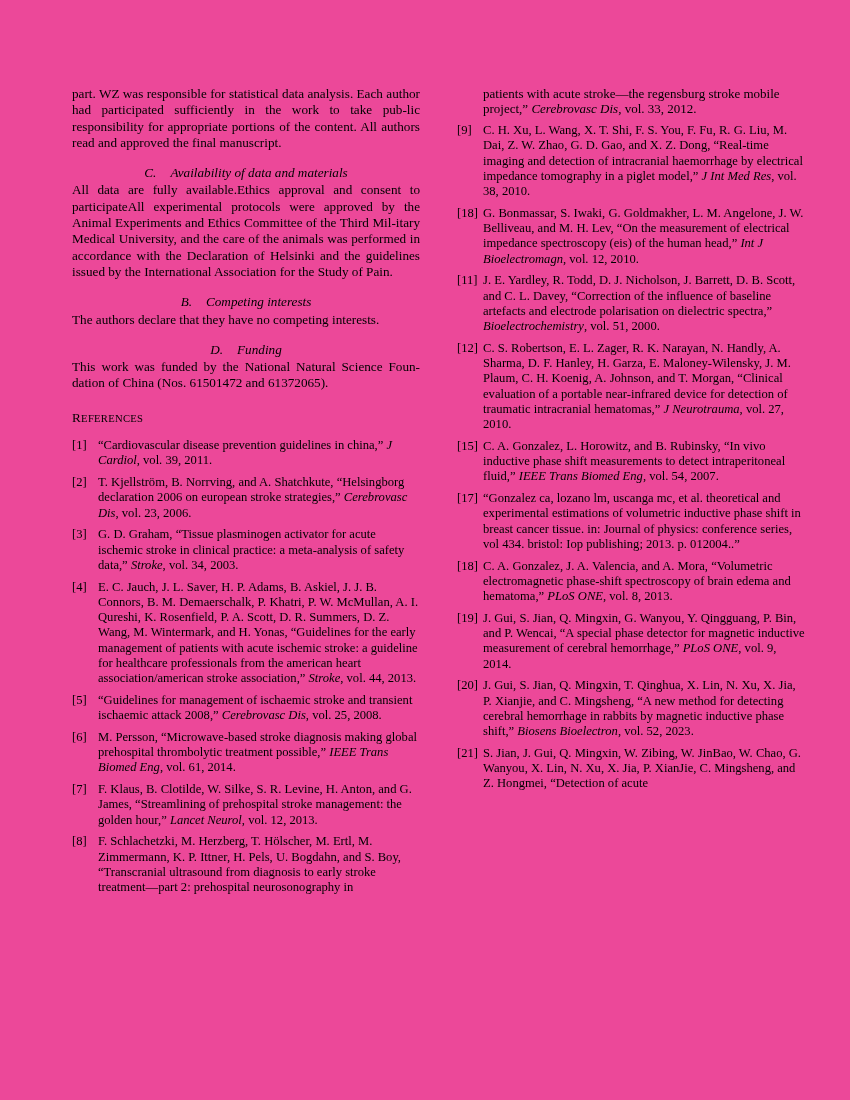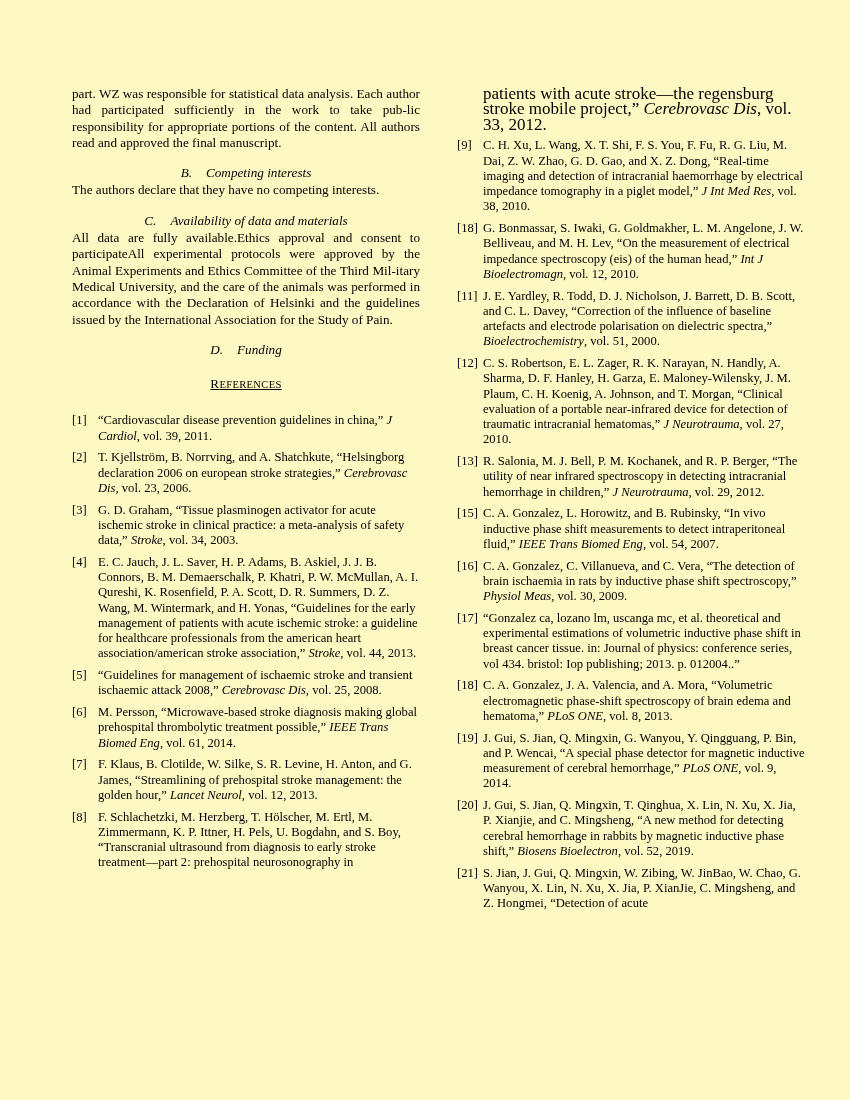--- a/index.html
+++ b/index.html
@@ -14,21 +14,21 @@
     color: #000000;
     -webkit-font-smoothing: antialiased;
   }
 
   .page {
     position: relative;
     width: 850px;
     height: 1100px;
     box-sizing: border-box;
     padding: 86px 70px 86px 72px;
-    background: #fef9c3;
+    background: #ec4899;
   }
 
   .columns {
     display: flex;
     flex-direction: row;
     align-items: flex-start;
     gap: 37px;
     height: 100%;
   }
 
@@ -60,26 +60,25 @@
   .sec-head .sec-letter {
     font-style: italic;
   }
   .sec-head .sec-gap {
     display: inline-block;
     width: 14px;
   }
 
   
   .refs-head {
-    text-align: center;
-    margin: 18px 0 20px 0;
+    text-align: left;
+    margin: 18px 0 11px 0;
     font-size: 13.2px;
     line-height: 16.3px;
     letter-spacing: 0.3px;
-    text-decoration: underline;
   }
   .refs-head .sc-first {
     font-size: 13.2px;
   }
   .refs-head .sc-rest {
     font-size: 10.6px;
   }
 
   
   .ref-list {
@@ -107,49 +106,50 @@
   }
   .ref-text {
     display: block;
   }
   .ref-text i, .ref-text em {
     font-style: italic;
   }
 
   
   .ref-cont {
-    font-size: 17px;
+    font-size: 13px;
     line-height: 15.25px;
     text-align: left;
     padding-left: 26px;
     margin: 0 0 6.5px 0;
   }
 </style>
 </head>
 <body>
 
 <div class="page">
   <div class="columns">
 
     <div class="column">
 
       <p class="para">part. WZ was responsible for statistical data analysis. Each author had participated sufficiently in the work to take pub-lic responsibility for appropriate portions of the content. All authors read and approved the final manuscript.</p>
+
+      <div>
+        <div class="sec-head"><span class="sec-letter">C.</span><span class="sec-gap"></span><span>Availability of data and materials</span></div>
+        <p class="para">All data are fully available.Ethics approval and consent to participateAll experimental protocols were approved by the Animal Experiments and Ethics Committee of the Third Mil-itary Medical University, and the care of the animals was performed in accordance with the Declaration of Helsinki and the guidelines issued by the International Association for the Study of Pain.</p>
+      </div>
 
       <div>
         <div class="sec-head"><span class="sec-letter">B.</span><span class="sec-gap"></span><span>Competing interests</span></div>
         <p class="para">The authors declare that they have no competing interests.</p>
       </div>
 
       <div>
-        <div class="sec-head"><span class="sec-letter">C.</span><span class="sec-gap"></span><span>Availability of data and materials</span></div>
-        <p class="para">All data are fully available.Ethics approval and consent to participateAll experimental protocols were approved by the Animal Experiments and Ethics Committee of the Third Mil-itary Medical University, and the care of the animals was performed in accordance with the Declaration of Helsinki and the guidelines issued by the International Association for the Study of Pain.</p>
-      </div>
-
-      <div>
         <div class="sec-head"><span class="sec-letter">D.</span><span class="sec-gap"></span><span>Funding</span></div>
+        <p class="para">This work was funded by the National Natural Science Foun-dation of China (Nos. 61501472 and 61372065).</p>
       </div>
 
 
       <div class="refs-head"><span class="sc-first">R</span><span class="sc-rest">EFERENCES</span></div>
 
       <ol class="ref-list">
           <li class="ref-item">
             <span class="ref-num">[1]</span>
             <span class="ref-text"><span>“Cardiovascular disease prevention guidelines in china,” </span><i>J Cardiol</i><span>, vol. 39, 2011.</span></span>
           </li>
@@ -200,46 +200,38 @@
           </li>
           <li class="ref-item">
             <span class="ref-num">[11]</span>
             <span class="ref-text"><span>J. E. Yardley, R. Todd, D. J. Nicholson, J. Barrett, D. B. Scott, and C. L. Davey, “Correction of the influence of baseline artefacts and electrode polarisation on dielectric spectra,” </span><i>Bioelectrochemistry</i><span>, vol. 51, 2000.</span></span>
           </li>
           <li class="ref-item">
             <span class="ref-num">[12]</span>
             <span class="ref-text"><span>C. S. Robertson, E. L. Zager, R. K. Narayan, N. Handly, A. Sharma, D. F. Hanley, H. Garza, E. Maloney-Wilensky, J. M. Plaum, C. H. Koenig, A. Johnson, and T. Morgan, “Clinical evaluation of a portable near-infrared device for detection of traumatic intracranial hematomas,” </span><i>J Neurotrauma</i><span>, vol. 27, 2010.</span></span>
           </li>
           <li class="ref-item">
-            <span class="ref-num">[13]</span>
-            <span class="ref-text"><span>R. Salonia, M. J. Bell, P. M. Kochanek, and R. P. Berger, “The utility of near infrared spectroscopy in detecting intracranial hemorrhage in children,” </span><i>J Neurotrauma</i><span>, vol. 29, 2012.</span></span>
-          </li>
-          <li class="ref-item">
             <span class="ref-num">[15]</span>
             <span class="ref-text"><span>C. A. Gonzalez, L. Horowitz, and B. Rubinsky, “In vivo inductive phase shift measurements to detect intraperitoneal fluid,” </span><i>IEEE Trans Biomed Eng</i><span>, vol. 54, 2007.</span></span>
           </li>
           <li class="ref-item">
-            <span class="ref-num">[16]</span>
-            <span class="ref-text"><span>C. A. Gonzalez, C. Villanueva, and C. Vera, “The detection of brain ischaemia in rats by inductive phase shift spectroscopy,” </span><i>Physiol Meas</i><span>, vol. 30, 2009.</span></span>
-          </li>
-          <li class="ref-item">
             <span class="ref-num">[17]</span>
             <span class="ref-text"><span>“Gonzalez ca, lozano lm, uscanga mc, et al. theoretical and experimental estimations of volumetric inductive phase shift in breast cancer tissue. in: Journal of physics: conference series, vol 434. bristol: Iop publishing; 2013. p. 012004..”</span></span>
           </li>
           <li class="ref-item">
             <span class="ref-num">[18]</span>
             <span class="ref-text"><span>C. A. Gonzalez, J. A. Valencia, and A. Mora, “Volumetric electromagnetic phase-shift spectroscopy of brain edema and hematoma,” </span><i>PLoS ONE</i><span>, vol. 8, 2013.</span></span>
           </li>
           <li class="ref-item">
             <span class="ref-num">[19]</span>
             <span class="ref-text"><span>J. Gui, S. Jian, Q. Mingxin, G. Wanyou, Y. Qingguang, P. Bin, and P. Wencai, “A special phase detector for magnetic inductive measurement of cerebral hemorrhage,” </span><i>PLoS ONE</i><span>, vol. 9, 2014.</span></span>
           </li>
           <li class="ref-item">
             <span class="ref-num">[20]</span>
-            <span class="ref-text"><span>J. Gui, S. Jian, Q. Mingxin, T. Qinghua, X. Lin, N. Xu, X. Jia, P. Xianjie, and C. Mingsheng, “A new method for detecting cerebral hemorrhage in rabbits by magnetic inductive phase shift,” </span><i>Biosens Bioelectron</i><span>, vol. 52, 2019.</span></span>
+            <span class="ref-text"><span>J. Gui, S. Jian, Q. Mingxin, T. Qinghua, X. Lin, N. Xu, X. Jia, P. Xianjie, and C. Mingsheng, “A new method for detecting cerebral hemorrhage in rabbits by magnetic inductive phase shift,” </span><i>Biosens Bioelectron</i><span>, vol. 52, 2023.</span></span>
           </li>
           <li class="ref-item">
             <span class="ref-num">[21]</span>
             <span class="ref-text"><span>S. Jian, J. Gui, Q. Mingxin, W. Zibing, W. JinBao, W. Chao, G. Wanyou, X. Lin, N. Xu, X. Jia, P. XianJie, C. Mingsheng, and Z. Hongmei, “Detection of acute</span></span>
           </li>
         </ol>
 
     </div>
 
   </div>

